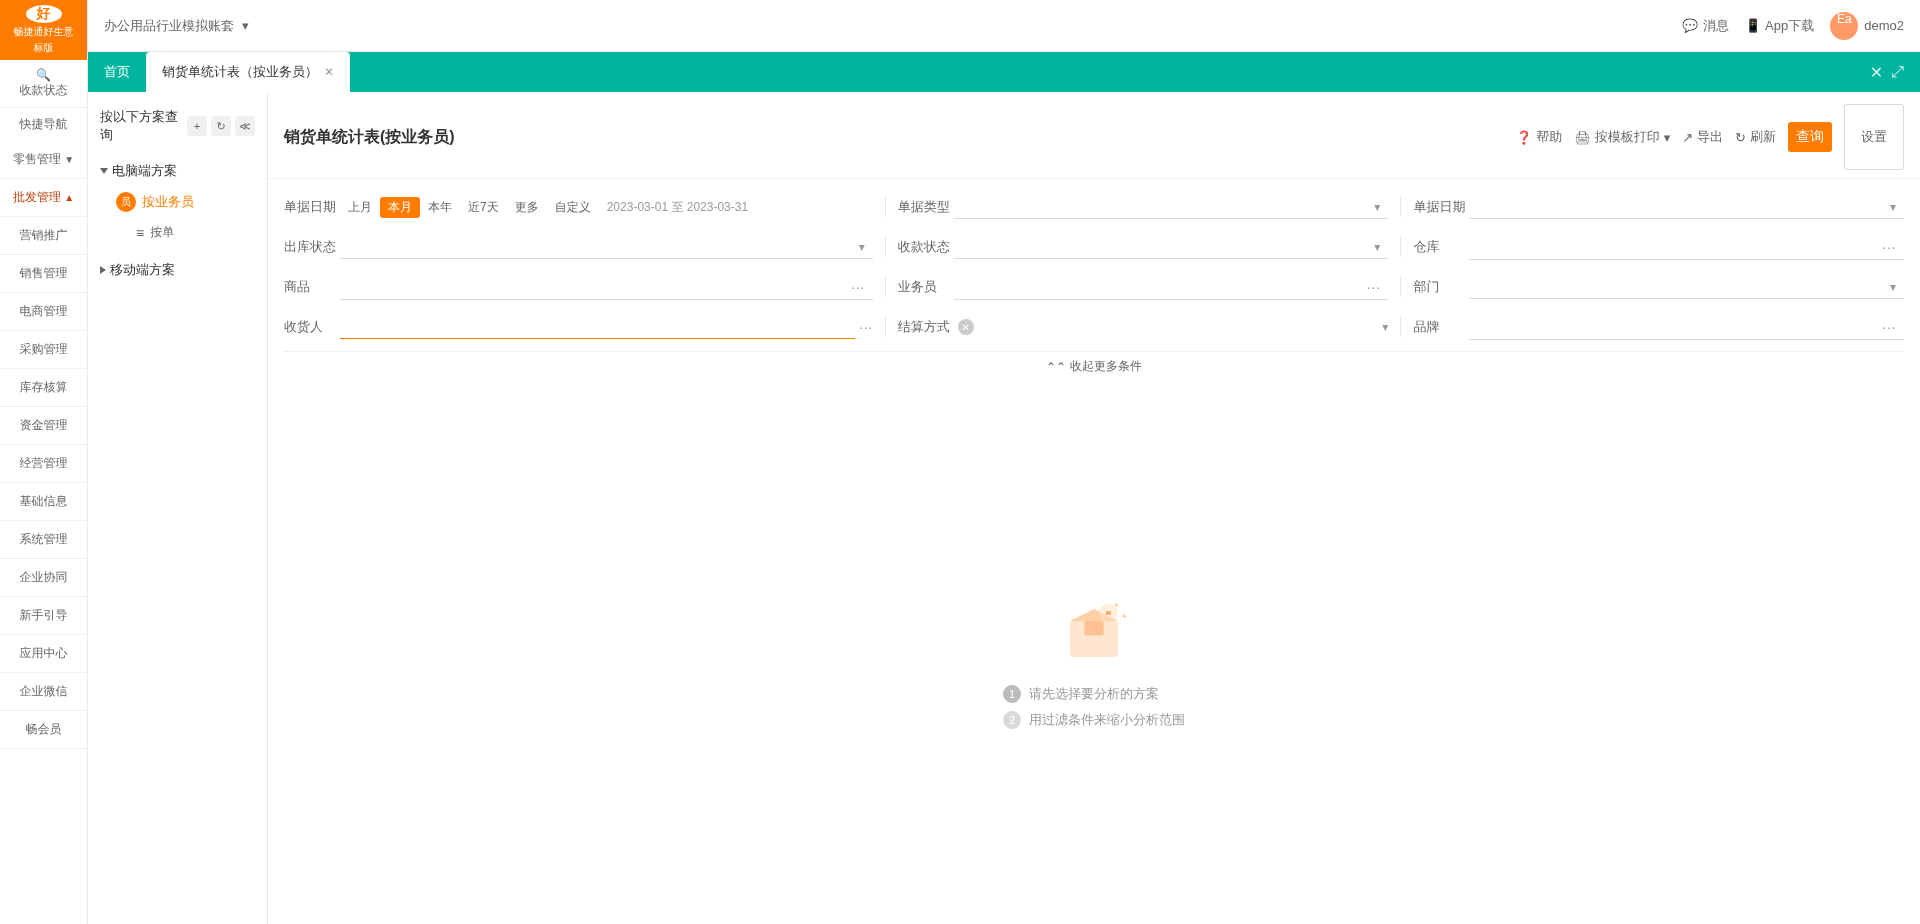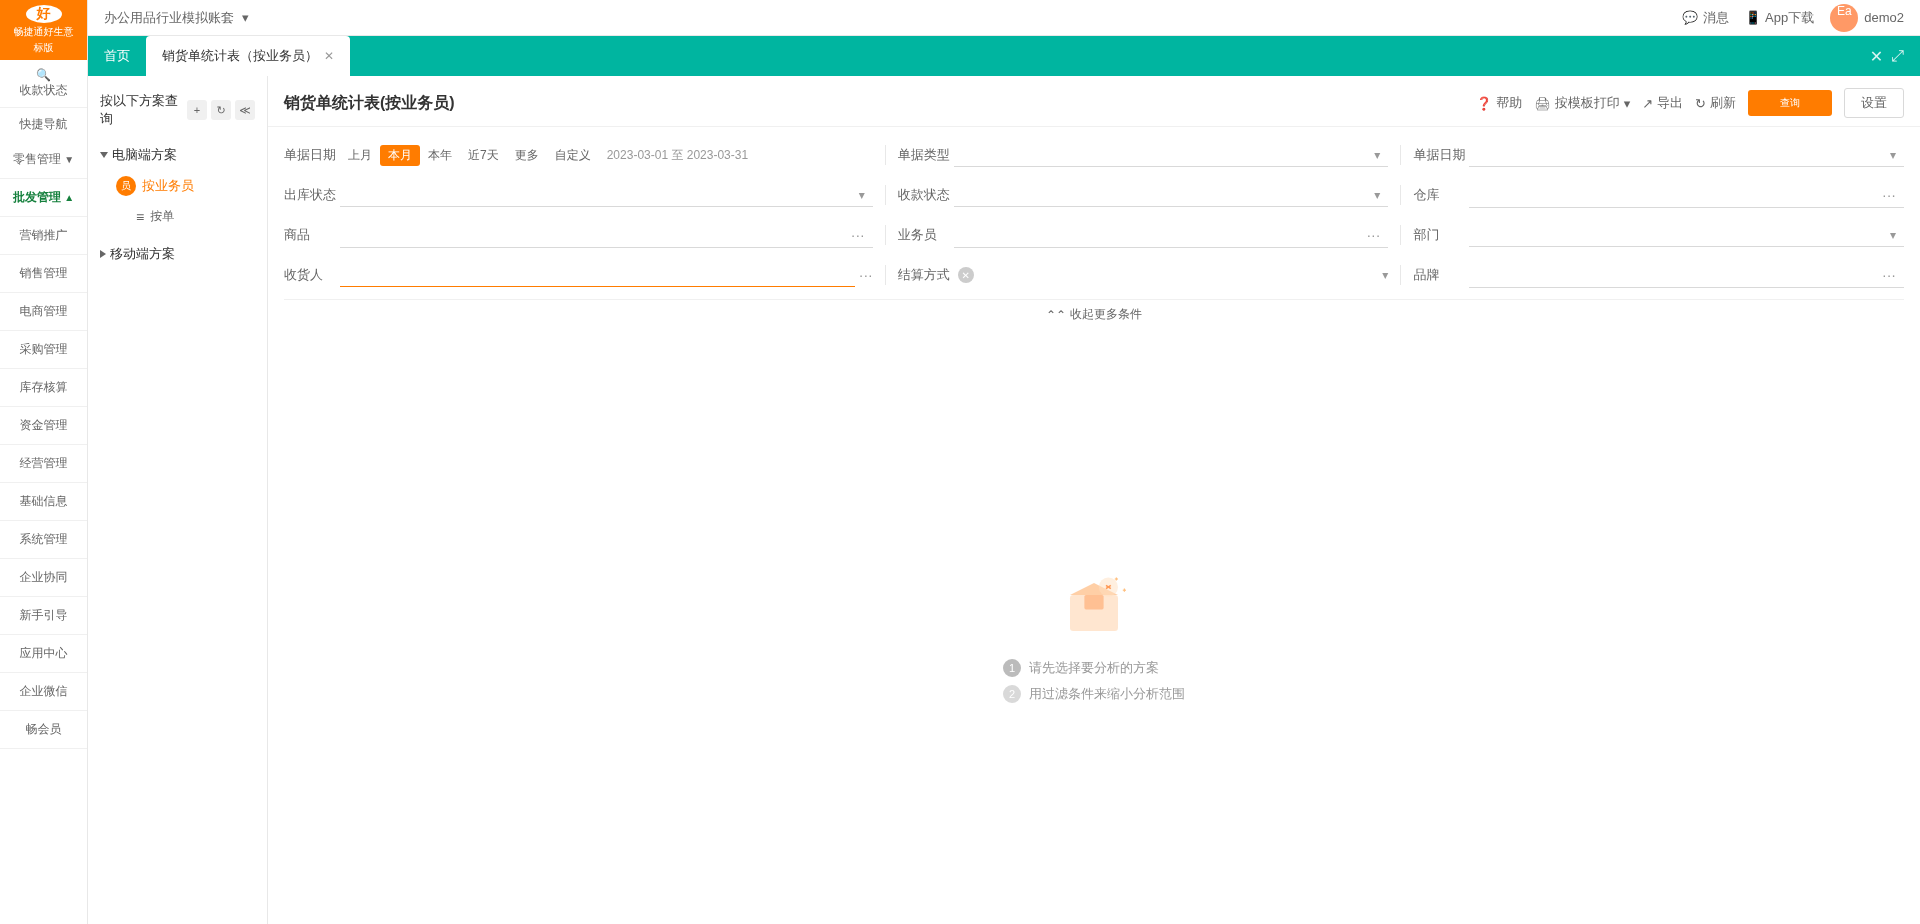--- a/index.html
+++ b/index.html
@@ -5,28 +5,28 @@
     * { box-sizing: border-box; margin: 0; padding: 0; }
     body { font-family: 'Microsoft YaHei', Arial, sans-serif; font-size: 13px; background: #f5f5f5; color: #333; display: flex; height: 924px; overflow: hidden; }
 
     
     .sidebar { width: 88px; background: #fff; display: flex; flex-direction: column; align-items: center; border-right: 1px solid #e8e8e8; flex-shrink: 0; }
     .sidebar-logo { width: 100%; background: #ff7c00; padding: 10px; display: flex; flex-direction: column; align-items: center; justify-content: center; height: 60px; }
     .logo-icon { width: 36px; height: 36px; background: #fff; border-radius: 50%; display: flex; align-items: center; justify-content: center; font-size: 14px; color: #ff7c00; font-weight: bold; }
     .logo-text { color: #fff; font-size: 10px; margin-top: 2px; }
     .sidebar-search { padding: 8px 0; color: #666; font-size: 12px; text-align: center; cursor: pointer; width: 100%; border-bottom: 1px solid #f0f0f0; }
     .sidebar-nav-item { width: 100%; text-align: center; padding: 10px 4px; font-size: 12px; color: #666; cursor: pointer; border-bottom: 1px solid #f0f0f0; }
-    .sidebar-nav-item.active { color: #15803d; font-weight: bold; }
+    .sidebar-nav-item.active { color: #c2410c; }
     .sidebar-quick-nav { padding: 8px 0; color: #666; font-size: 12px; text-align: center; cursor: pointer; width: 100%; }
 
     
     .main { flex: 1; display: flex; flex-direction: column; overflow: hidden; }
 
     
-    .top-header { height: 36px; background: #fff; display: flex; align-items: center; justify-content: space-between; padding: 0 16px; border-bottom: 1px solid #e8e8e8; flex-shrink: 0; }
+    .top-header { height: 52px; background: #fff; display: flex; align-items: center; justify-content: space-between; padding: 0 16px; border-bottom: 1px solid #e8e8e8; flex-shrink: 0; }
     .top-header-left { display: flex; align-items: center; gap: 8px; color: #666; font-size: 13px; }
     .top-header-right { display: flex; align-items: center; gap: 16px; color: #666; font-size: 13px; }
     .top-header-right .user-area { display: flex; align-items: center; gap: 6px; cursor: pointer; }
     .user-avatar { width: 28px; height: 28px; border-radius: 50%; background: #ff9966; display: flex; align-items: flex-start; justify-content: center; color: #fff; font-size: 12px; }
     .header-btn { display: flex; align-items: center; gap: 4px; cursor: pointer; }
 
     
     .tab-bar { height: 40px; background: #00b5a0; display: flex; align-items: center; padding: 0 0; flex-shrink: 0; }
     .tab-item { height: 40px; display: flex; align-items: center; padding: 0 16px; cursor: pointer; color: rgba(255,255,255,0.85); font-size: 13px; gap: 6px; }
     .tab-item.home { color: #fff; }
@@ -51,22 +51,22 @@
     .tree-sub-item { display: flex; align-items: center; gap: 6px; padding: 6px 20px 6px 48px; font-size: 12px; color: #666; cursor: pointer; }
 
     
     .right-content { flex: 1; display: flex; flex-direction: column; overflow: hidden; }
 
     
     .page-title-bar { display: flex; align-items: center; justify-content: space-between; padding: 12px 16px 8px 16px; background: #fff; border-bottom: 1px solid #f0f0f0; flex-shrink: 0; }
     .page-title { font-size: 16px; font-weight: bold; color: #333; }
     .page-actions { display: flex; align-items: center; gap: 12px; }
     .page-action-btn { display: flex; align-items: center; gap: 4px; font-size: 13px; color: #666; cursor: pointer; }
-    .btn-query { background: #ff7c00; color: #fff; border: none; padding: 6px 32px; border-radius: 3px; cursor: pointer; font-size: 10px; }
-    .btn-settings { background: #fff; color: #666; border: 1px solid #d9d9d9; padding: 5px 16px; border-radius: 3px; cursor: pointer; font-size: 13px; }
+    .btn-query { background: #ff7c00; color: #fff; border: none; padding: 6px 8px; border-radius: 3px; cursor: pointer; font-size: 14px; }
+    .btn-settings { background: #fff; color: #666; border: 1px solid #d9d9d9; padding: 23px 16px; border-radius: 3px; cursor: pointer; font-size: 13px; }
 
     
     .filter-area { padding: 12px 16px; background: #fff; flex-shrink: 0; }
     .filter-row { display: flex; align-items: center; gap: 0; margin-bottom: 8px; }
     .filter-field { display: flex; align-items: center; flex: 1; min-height: 32px; }
     .filter-label { color: #666; font-size: 13px; white-space: nowrap; min-width: 56px; }
     .filter-input { flex: 1; border: none; border-bottom: 1px solid #d9d9d9; padding: 4px 8px; font-size: 13px; color: #333; outline: none; background: transparent; min-width: 0; }
     .filter-input.active-border { border-bottom-color: #ff7c00; }
     .filter-select { flex: 1; display: flex; align-items: center; justify-content: space-between; border: none; border-bottom: 1px solid #d9d9d9; padding: 4px 8px; font-size: 13px; color: #333; cursor: pointer; }
     .filter-divider { width: 1px; height: 20px; background: #e8e8e8; margin: 0 12px; }

